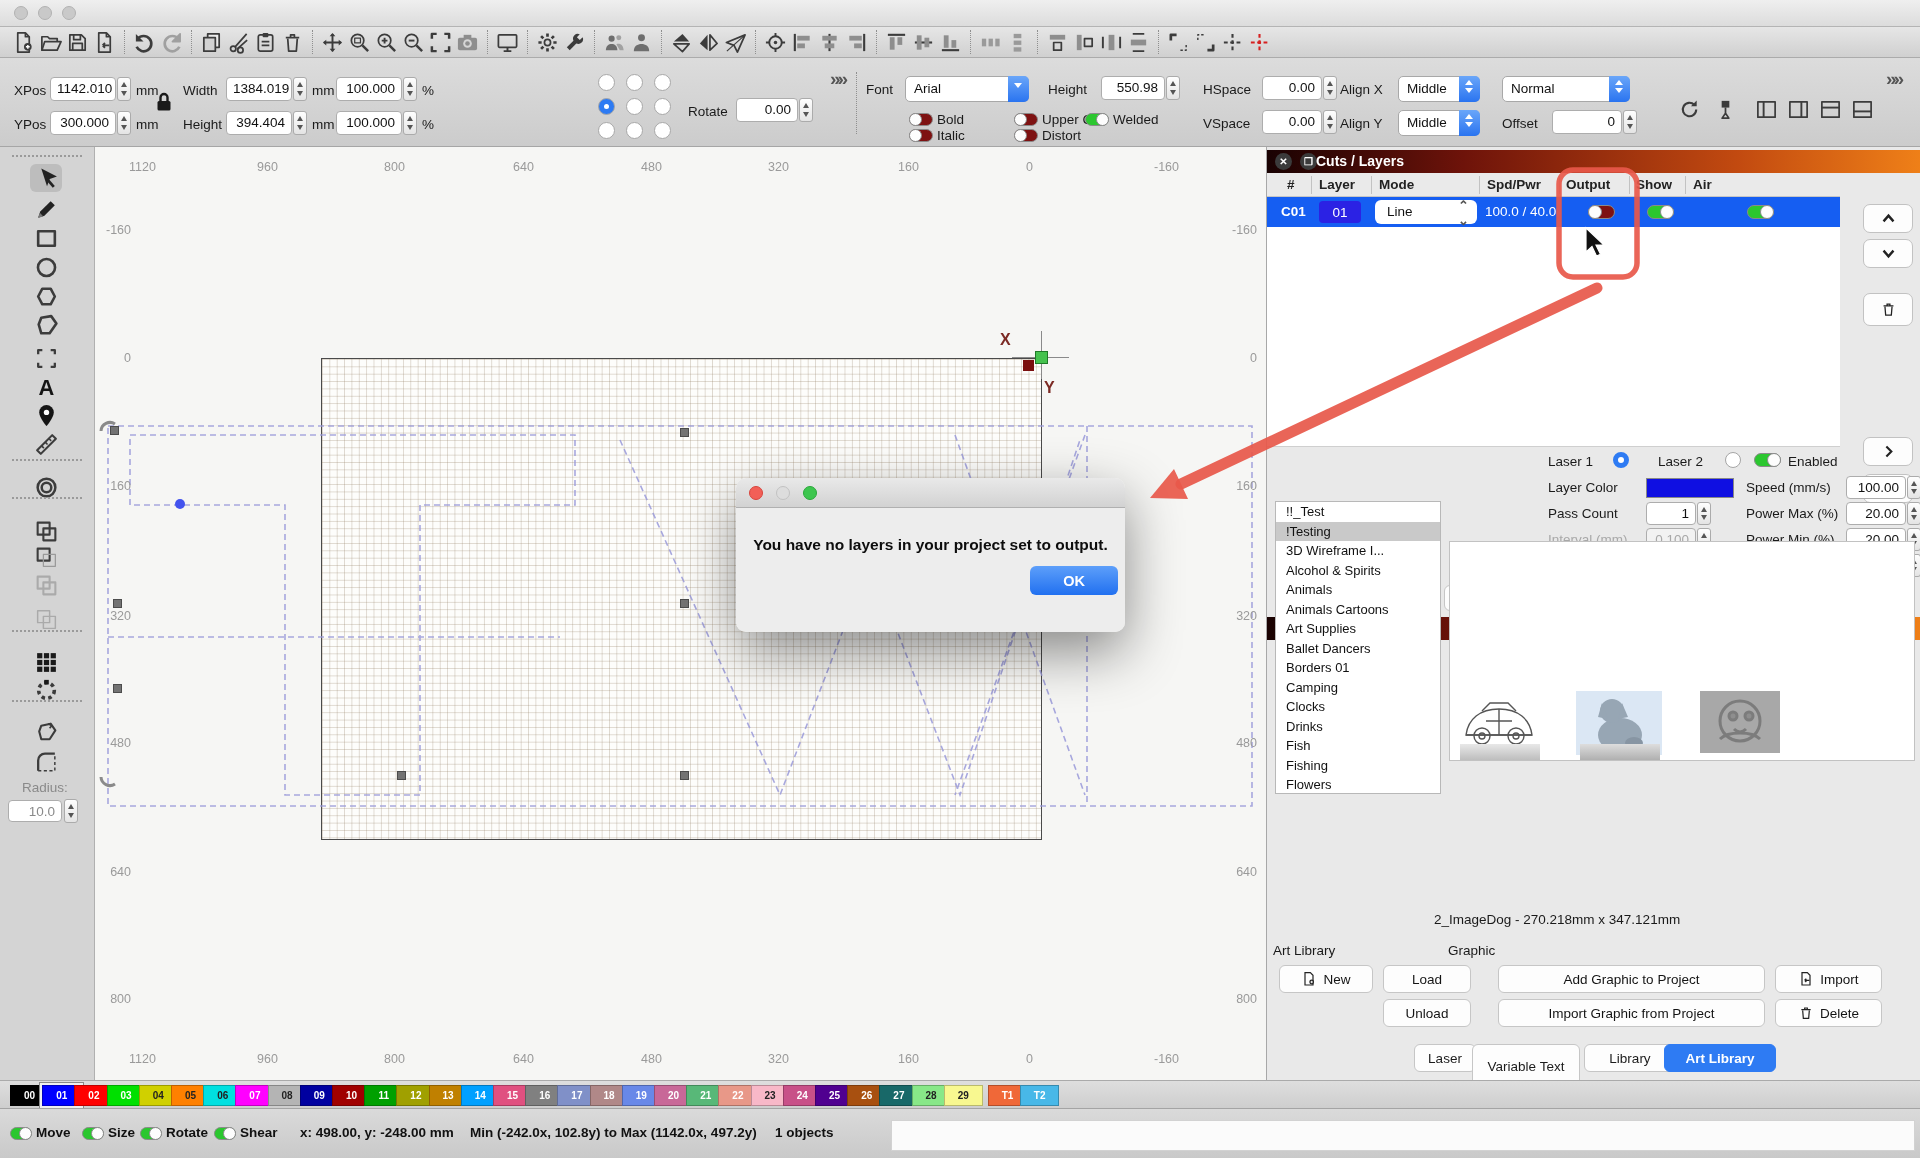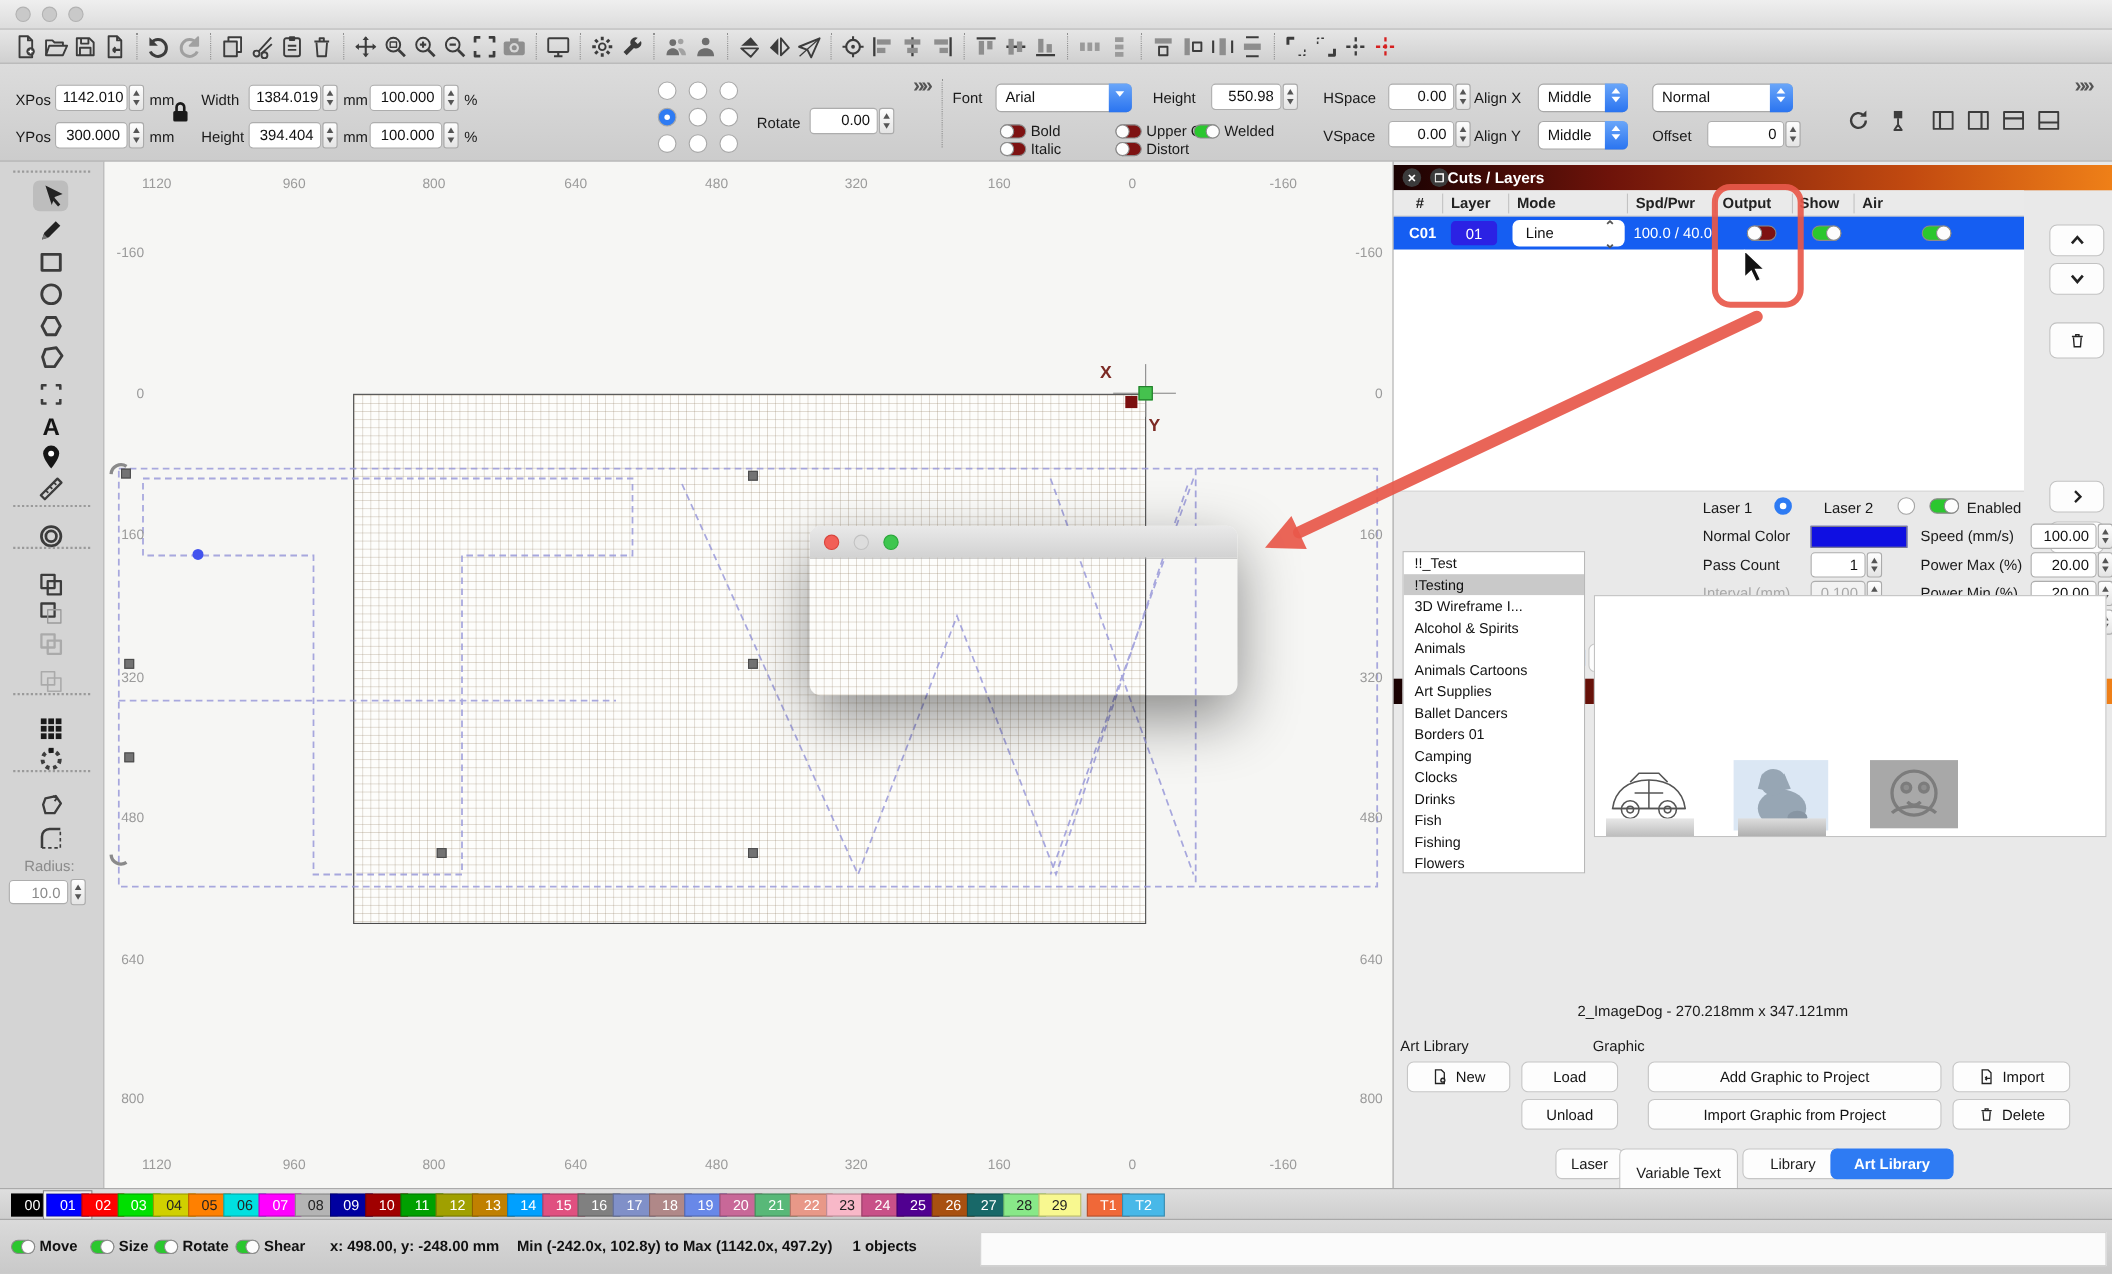--- a/index.html
+++ b/index.html
@@ -101,21 +101,21 @@
   .cat { height:19.5px; font-size:13px; color:#111; padding:2px 0 0 10px; white-space:nowrap; }
   .cat.sel { background:#c9c9c9; }
   #thumb-box { position:absolute; left:182px; top:394px; width:466px; height:220px; background:#fff; border:1px solid #c2c2c2; overflow:hidden; }
   .thumb-lbl { position:absolute; font-size:13.5px; color:#111; text-align:center; white-space:nowrap; }
   .thumb-lbl.sel { background:#c9c9c9; }
   .pushbtn { position:absolute; height:28px; background:#fdfdfd; border:1px solid #c6c6c6; border-radius:6px;
     font-size:13.5px; color:#141414; display:flex; align-items:center; justify-content:center; gap:6px; }
   .pushbtn svg { width:16px; height:16px; }
   
   #palette { position:absolute; left:0; top:1080px; width:1920px; height:28px; background:linear-gradient(#dedede,#cecece); border-top:1px solid #aaa; }
-  .swatch { position:absolute; top:4px; width:39px; height:21px; font-size:13px; font-weight:normal;
+  .swatch { position:absolute; top:4px; width:39px; height:21px; font-size:10px; font-weight:bold;
     display:flex; align-items:center; justify-content:center; border:1px solid rgba(0,0,0,.25); }
   .swatch.sel { outline:2px solid #f0f0f0; box-shadow:0 0 0 3px #8a8a8a; }
   #statusbar { position:absolute; left:0; top:1108px; width:1920px; height:50px; background:linear-gradient(#dadada,#c9c9c9); border-top:1px solid #a4a4a4; }
   .stext { position:absolute; top:16px; font-size:13.5px; font-weight:bold; color:#111; white-space:nowrap; }
   #progress-rect { position:absolute; left:891px; top:11px; width:1024px; height:31px; background:#fbfbfb; border:1px solid #d2d2d2; }
   
   #annot, #cursor { position:absolute; left:0; top:0; pointer-events:none; }
   #annot { z-index:90; } #cursor { z-index:95; }
 </style>
 </head>
@@ -704,20 +704,24 @@
       <span class="rnum" style="left:1128px;top:718px;width:34px;text-align:right">640</span>
       <span class="rnum" style="left:1128px;top:845px;width:34px;text-align:right">800</span>
     </div>
 
   <div id="dialog">
     <div class="dtitle">
       <span class="dlight" style="left:13px;background:#f25f57;border:1px solid #d8443c"></span>
       <span class="dlight" style="left:40px;background:#dddddd;border:1px solid #c2c2c2"></span>
       <span class="dlight" style="left:67px;background:#3ec64f;border:1px solid #2aa83a"></span>
     </div>
+    <div class="dbody">
+      <div id="dlg-msg">You have no layers in your project set to output.</div>
+      <div id="dlg-ok">OK</div>
+    </div>
   </div>
 </div>
 
 <div id="right-panel">
 
   <div class="phead" style="top:3px">
     <span class="pbtn-c" style="left:8px">✕</span>
     <span class="pbtn-c" style="left:33px">❐</span>
     <span class="ptitle">Cuts / Layers</span>
   </div>
@@ -780,21 +784,21 @@
     </div>
 
   <span class="fldlbl" style="left:281px;top:307px">Laser 1</span>
   <span class="radio sel" style="left:346px;top:305px"></span>
   <span class="fldlbl" style="left:391px;top:307px">Laser 2</span>
   <span class="radio" style="left:458px;top:305px"></span>
   <span class="sw on" style="left:487px;top:306px">
       <span class="knob"></span>
     </span>
   <span class="fldlbl" style="left:521px;top:307px">Enabled</span>
-  <span class="fldlbl" style="left:281px;top:333px">Normal Color</span>
+  <span class="fldlbl" style="left:281px;top:333px">Layer Color</span>
   <span class="abs" id="layer-color-swatch" style="left: 379px; top: 331px; width: 88px; height: 20px; border: 1px solid rgb(136, 136, 136); background: rgb(15, 15, 226);"></span>
   <span class="fldlbl" style="left:479px;top:333px">Speed (mm/s)</span>
   <span class="inp num" style="left:579px;top:329px;width:60px;height:23px">100.00</span>
   <span class="stepper" style="left:640px;top:329px;height:23px"></span>
   <span class="fldlbl" style="left:281px;top:359px">Pass Count</span>
   <span class="inp num" style="left:379px;top:355px;width:50px;height:23px">1</span>
   <span class="stepper" style="left:430px;top:355px;height:23px"></span>
   <span class="fldlbl" style="left:479px;top:359px">Power Max (%)</span>
   <span class="inp num" style="left:579px;top:355px;width:60px;height:23px">20.00</span>
   <span class="stepper" style="left:640px;top:355px;height:23px"></span>

